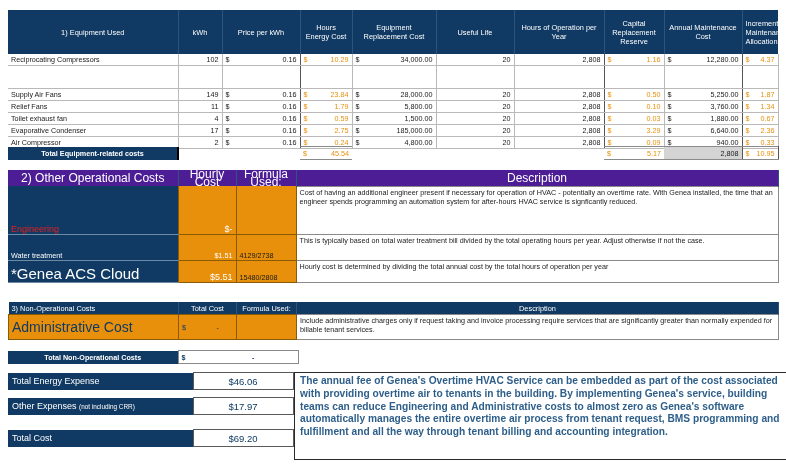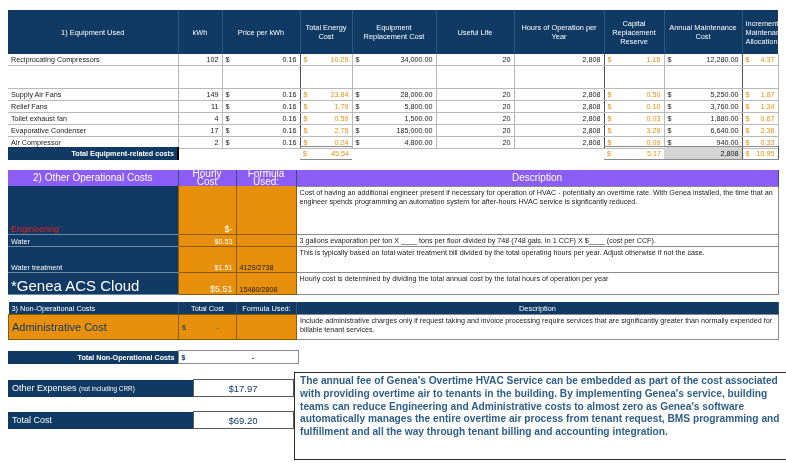--- a/index.html
+++ b/index.html
@@ -84,47 +84,47 @@
   }
   #equip-total td {
     height: 12px;
     font-size: 7.2px;
     padding: 0 3px;
     white-space: nowrap;
   }
   #equip-total td.lbl {
     background: #103a63;
     color: #ffffff;
-    text-align: right;
+    text-align: center;
     font-weight: bold;
     border-right: 2px solid #000000;
   }
   .topline { border-top: 1px solid #8a8a8a; }
   .botline { border-bottom: 1px solid #8a8a8a; }
 
   
   #op-table {
     position: absolute;
     left: 8px;
     top: 170px;
     width: 770px;
   }
   #op-table td {
     font-size: 7.2px;
     padding: 0 3px;
     vertical-align: bottom;
   }
   #op-table thead td {
-    background: #8b5cf6;
+    background: #4c1d95;
     color: #ffffff;
     text-align: center;
     vertical-align: middle;
     height: 15px;
     line-height: 8px;
-    font-size: 10px;
+    font-size: 12px;
     border-right: 1px solid #2c557c;
   }
   #op-table thead td.hdr-left { text-align: center; }
   #op-table tbody td.rowlbl {
     background: #103a63;
     color: #ffffff;
     text-align: left;
     border-bottom: 1px solid #6d8aa5;
   }
   #op-table tbody td.cost {
@@ -179,21 +179,21 @@
     background: #103a63;
     color: #ffffff;
     text-align: center;
     height: 12px;
     font-size: 7.4px;
     border-right: 1px solid #2c557c;
   }
   #nonop-table tbody td.rowlbl {
     background: #e8900c;
     color: #103a63;
-    font-size: 11px;
+    font-size: 14px;
     text-align: left;
     height: 24px;
     border: 1px solid #8a5b07;
   }
   #nonop-table tbody td.cost {
     background: #e8900c;
     color: #103a63;
     text-align: left;
     border: 1px solid #8a5b07;
   }
@@ -211,21 +211,21 @@
   }
 
   #nonop-total {
     position: absolute;
     left: 8px;
     top: 350px;
     width: 290px;
   }
   #nonop-total td { font-size: 7.2px; height: 12px; padding: 0 3px; }
   #nonop-total td.lbl {
-    background: #103a63; color:#ffffff; font-weight: bold; text-align:right;margin-left:32px;
+    background: #103a63; color:#ffffff; font-weight: bold; text-align:center;margin-left:32px;
   }
   #nonop-total td.val {
     background: #ffffff; color:#103a63; font-weight:bold;
     border: 1px solid #8a8a8a; text-align:left;
   }
 
   
   #summary {
     position: absolute;
     left: 8px;
@@ -283,21 +283,21 @@
     <col style="width:90px">
       <col style="width:60px">
       <col style="width:78px">
     <col style="width:36px">
   </colgroup>
   <thead>
     <tr>
       <td>1) Equipment Used</td>
       <td>kWh</td>
       <td>Price per kWh</td>
-      <td>Total Energy Cost</td>
+      <td>Hours Energy Cost</td>
       <td>Equipment Replacement Cost</td>
       <td>Useful Life</td>
       <td>Hours of Operation per Year</td>
       <td>Capital Replacement Reserve</td>
       <td>Annual Maintenance Cost</td>
       <td>Incremental Maintenance Allocation</td>
     </tr>
   </thead>
   <tbody id="equip-body">
       <tr>
@@ -626,26 +626,20 @@
       <td>Description</td>
     </tr>
   </thead>
   <tbody id="op-body">
       <tr style="height:48px">
         <td class="rowlbl"><span class="eng-label">Engineering</span></td>
         <td class="cost"><span class="cost-big">$-</span></td>
         <td class="formula"></td>
         <td class="desc">Cost of having an additional engineer present if necessary for operation of HVAC - potentially an overtime rate.  With Genea installed, the time that an engineer spends programming an automation system for after-hours HVAC service is signficantly reduced.</td>
       </tr>
-      <tr style="height:11px">
-        <td class="rowlbl"><span class="">Water</span></td>
-        <td class="cost"><span class="">$0.53</span></td>
-        <td class="formula"></td>
-        <td class="desc">3  gallons evaporation per ton X ____  tons per floor divided by 748 (748  gals. In 1 CCF)  X  $____   (cost per CCF).</td>
-      </tr>
       <tr style="height:26px">
         <td class="rowlbl"><span class="">Water treatment</span></td>
         <td class="cost"><span class="">$1.51</span></td>
         <td class="formula">4129/2738</td>
         <td class="desc">This is typically based on total water treatment bill divided by the total operating hours per year.   Adjust otherwise if not the case.</td>
       </tr>
       <tr style="height:22px">
         <td class="rowlbl"><span class="cloud-label">*Genea ACS Cloud</span></td>
         <td class="cost"><span class="cost-big">$5.51</span></td>
         <td class="formula">15480/2808</td>
@@ -701,20 +695,24 @@
   </tr>
 </tbody>
   </table>
 
 <table id="summary">
   <colgroup>
       <col style="width:185px">
       <col style="width:100px">
     </colgroup>
   <tbody id="summary-body">
+      <tr>
+        <td class="lbl">Total Energy Expense</td>
+        <td class="val">$46.06</td>
+      </tr>
       <tr class="gap">
         <td></td>
         <td></td>
       </tr>
       <tr>
         <td class="lbl">Other Expenses <span class="sub">(not including CRR)</span></td>
         <td class="val">$17.97</td>
       </tr>
       <tr class="gap">
         <td></td>

